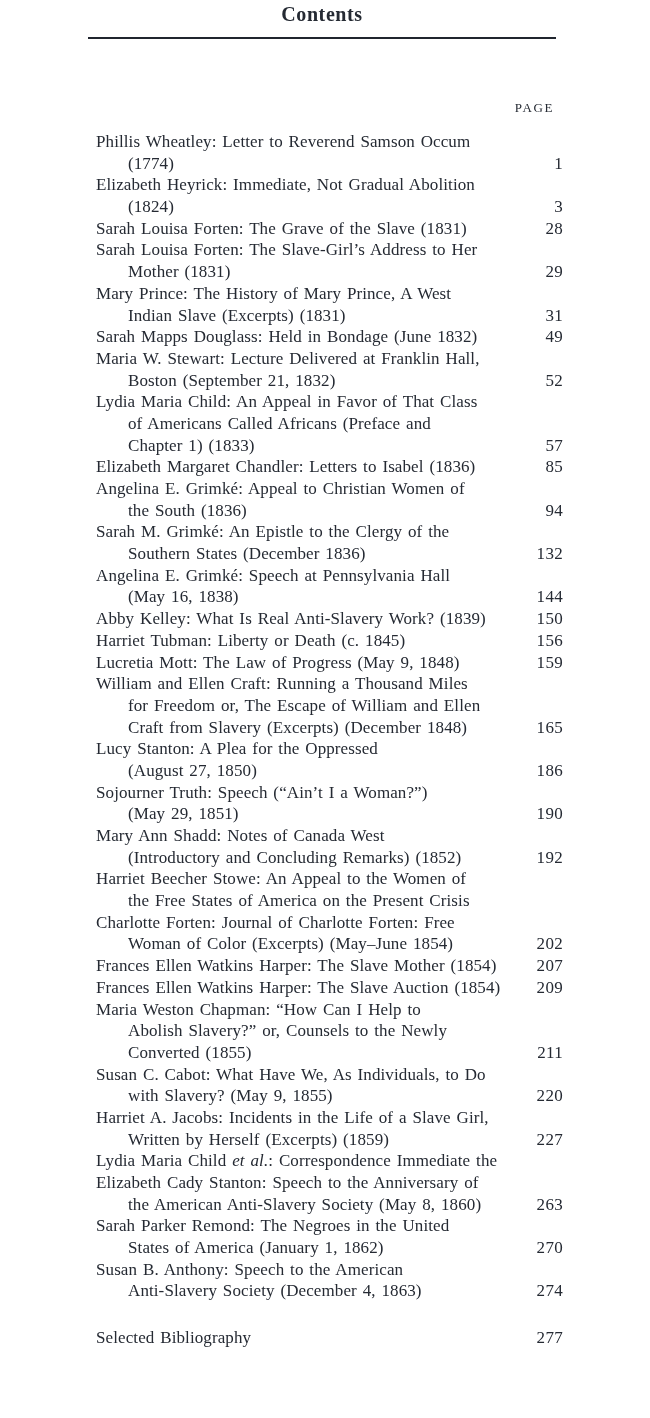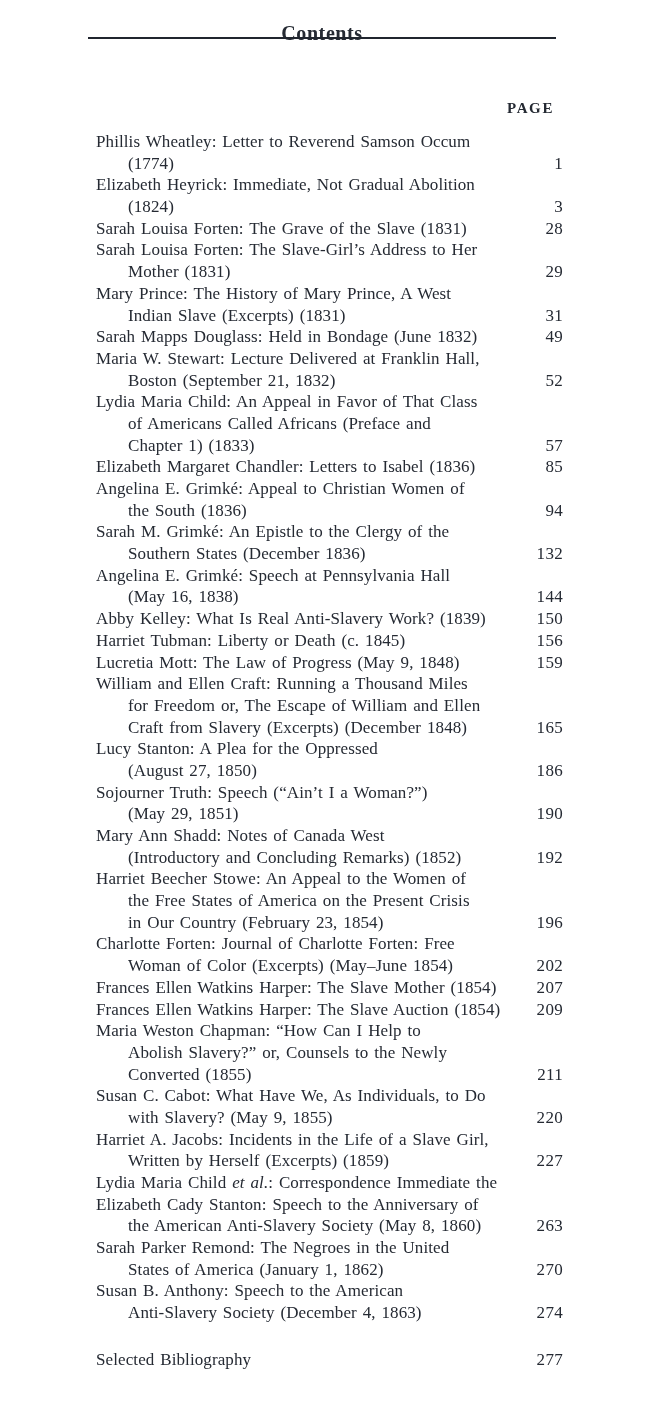--- a/index.html
+++ b/index.html
@@ -18,37 +18,36 @@
   }
   .page-title{
     position:absolute;
     top:3px;
     left:88px;
     width:468px;
     text-align:center;
     font-size:20px;
     font-weight:bold;
     letter-spacing:0.6px;
-    margin-top:19px;
   }
   .title-rule{
     position:absolute;
     top:37px;
     left:88px;
     width:468px;
     border-top:2px solid var(--rule);
   }
   .page-col-label{
     position:absolute;
     top:100px;
     left:88px;
     width:466px;
     text-align:right;
-    font-size:15px;
-    font-weight:bold;
+    font-size:13px;
+    font-weight:normal;
     letter-spacing:1.6px;
     color:var(--ink);
   }
   .toc{
     position:absolute;
     top:131px;
     left:96px;
     width:468px;
     font-size:17px;
     word-spacing:1.5px;
@@ -150,21 +149,20 @@
         <div class="line"><span><span>Sojourner Truth: Speech (“Ain’t I a Woman?”)</span></span></div>
         <div class="line cont"><span><span>(May 29, 1851)</span></span><span class="pagenum">190</span></div>
       </div>
       <div>
         <div class="line"><span><span>Mary Ann Shadd: Notes of Canada West</span></span></div>
         <div class="line cont"><span><span>(Introductory and Concluding Remarks) (1852)</span></span><span class="pagenum">192</span></div>
       </div>
       <div>
         <div class="line"><span><span>Harriet Beecher Stowe: An Appeal to the Women of</span></span></div>
         <div class="line cont"><span><span>the Free States of America on the Present Crisis</span></span></div>
-        <div class="line cont"><span><span>in Our Country (February 23, 1854)</span></span><span class="pagenum">196</span></div>
       </div>
       <div>
         <div class="line"><span><span>Charlotte Forten: Journal of Charlotte Forten: Free</span></span></div>
         <div class="line cont"><span><span>Woman of Color (Excerpts) (May–June 1854)</span></span><span class="pagenum">202</span></div>
       </div>
       <div>
         <div class="line"><span><span>Frances Ellen Watkins Harper: The Slave Mother (1854)</span></span><span class="pagenum">207</span></div>
       </div>
       <div>
         <div class="line"><span><span>Frances Ellen Watkins Harper: The Slave Auction (1854)</span></span><span class="pagenum">209</span></div>

